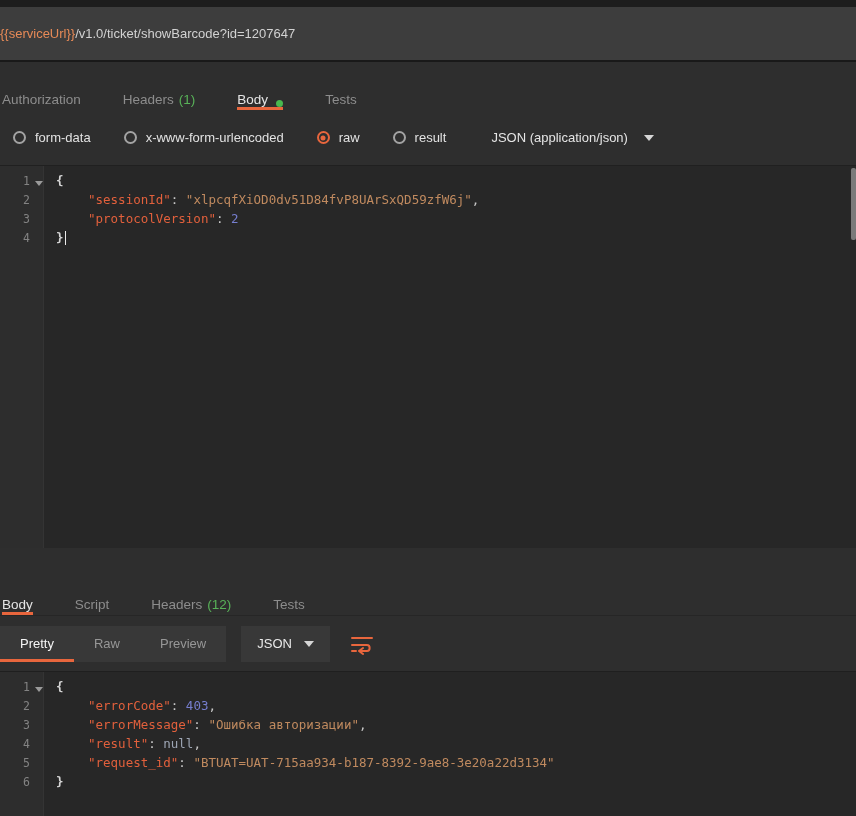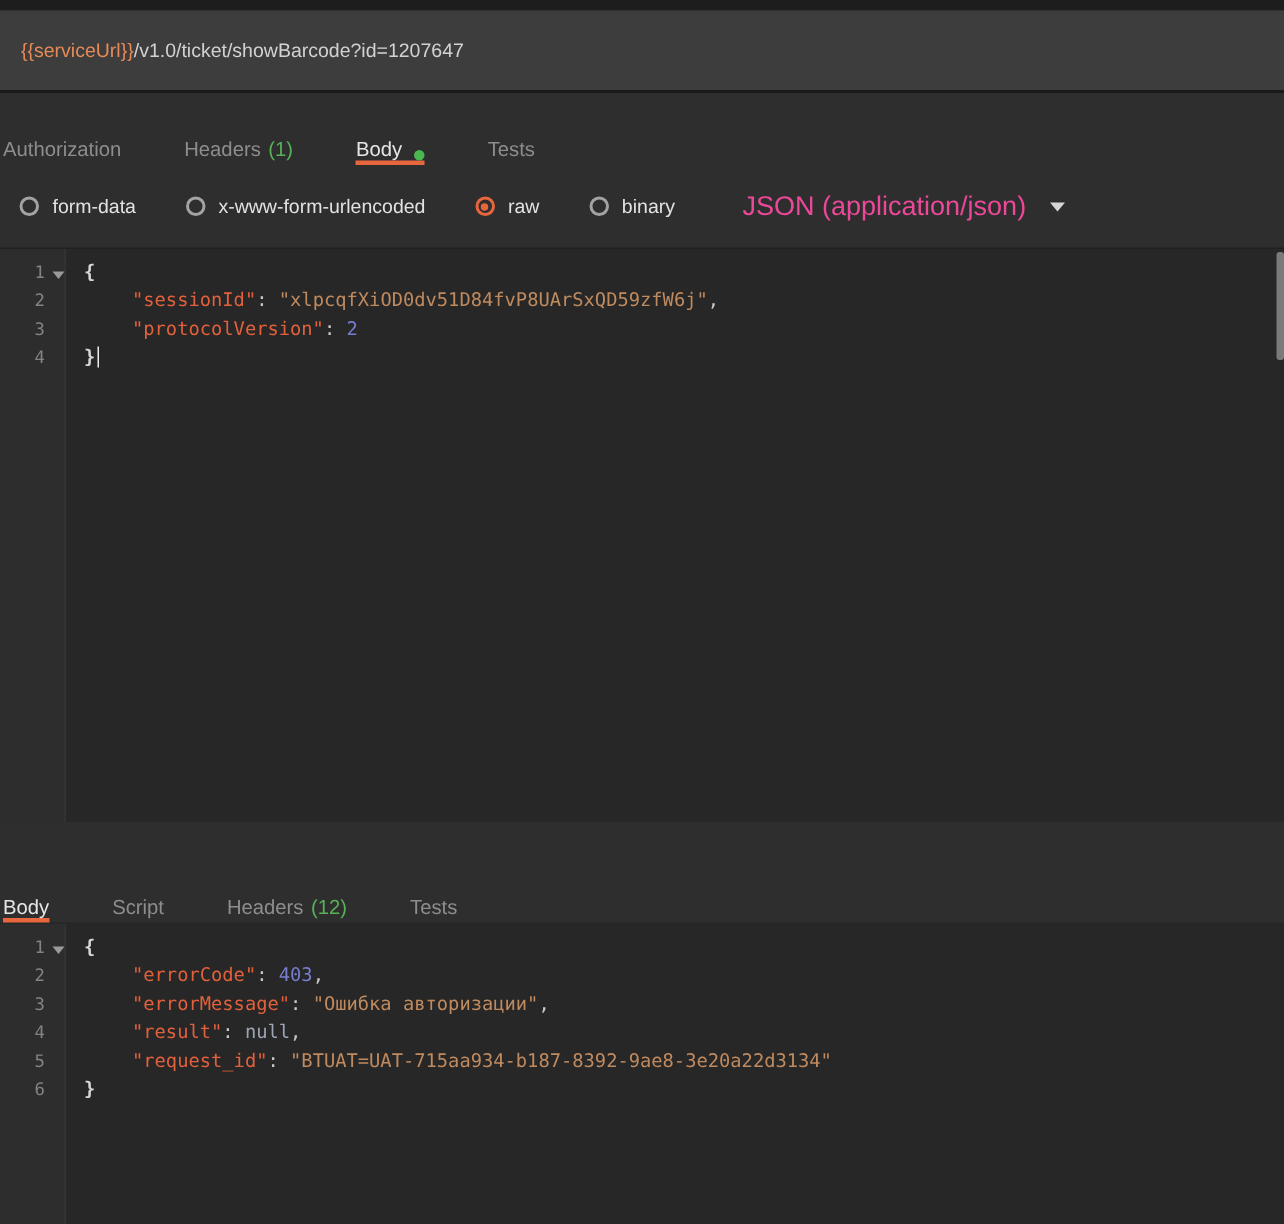--- a/index.html
+++ b/index.html
@@ -14,40 +14,40 @@
 
   
   .top-strip { height:7px; background:#1d1d1d; flex:none; }
   .request-bar { height:55px; flex:none; display:flex; background:#3d3d3d; border-bottom:2px solid #191919; }
   .method-select {
     width:137px; flex:none; background:#2d2d2d; border-right:1px solid #1c1c1c;
     display:flex; align-items:center; padding-left:18px; gap:14px; cursor:pointer;
   }
   .method-label { font-size:14px; font-weight:bold; color:#f2f2f2; letter-spacing:.4px; }
   .chev-down { width:0; height:0; border-left:5px solid transparent; border-right:5px solid transparent; border-top:6px solid #d6d6d6; }
-  .url-field { flex:1; display:flex; align-items:center; padding-left:14px; font-size:13px; }
+  .url-field { flex:1; display:flex; align-items:center; font-size:13px; }
   .url-var { color:#e78a57; }
   .url-rest { color:#d2d2d2; }
 
   
   .tabs-row { height:48px; flex:none; display:flex; align-items:stretch; padding-left:2px; }
   .tab { display:flex; align-items:flex-end; margin-right:42px; font-size:13.5px; color:#8d8d8d; cursor:pointer; border-bottom:3px solid transparent; padding-top:3px; }
   .tab.active { color:#e5e5e5; border-bottom-color:#e8663d; }
   .badge-green { color:#58b158; margin-left:5px; }
   .green-dot { width:7px; height:7px; border-radius:50%; background:#49b84f; margin-left:8px; }
 
   
   .body-type-row { height:56px; flex:none; display:flex; align-items:center; padding-left:13px; border-bottom:1px solid #202020; }
   .radio-group { display:flex; align-items:center; margin-right:33px; cursor:pointer; }
   .radio { width:13px; height:13px; border-radius:50%; border:2px solid #a3a3a3; margin-right:9px; position:relative; flex:none; }
   .radio.selected { border-color:#e8663d; }
   .radio.selected::after { content:""; position:absolute; left:50%; top:50%; transform:translate(-50%,-50%); width:5px; height:5px; border-radius:50%; background:#e8663d; }
   .radio-label { font-size:13px; color:#e2e2e2; }
   .content-type-select { display:flex; align-items:center; gap:16px; margin-left:12px; cursor:pointer; }
-  .content-type-label { font-size:18px; color:#ec4899; }
+  .content-type-label { font-size:13px; color:#e5e5e5; }
 
   
   .editor { position:relative; background:#272727; font-family:"DejaVu Sans Mono", monospace; font-size:12.5px; overflow:hidden; }
   .editor.req { height:382px; flex:none; }
   .editor.resp { flex:1; }
   .gutter-bg { position:absolute; left:0; top:0; bottom:0; width:44px; background:#2d2d2d; border-right:1px solid #343434; }
   .lines { position:relative; padding-top:5px; }
   .line { display:flex; height:19px; align-items:center; }
   .gut { width:44px; flex:none; position:relative; }
   .gut .num { display:block; text-align:right; padding-right:14px; color:#838383; font-size:11.5px; }
@@ -114,21 +114,21 @@
     <div class="radio-group">
       <span class="radio"></span>
       <span class="radio-label">x-www-form-urlencoded</span>
     </div>
     <div class="radio-group">
       <span class="radio selected"></span>
       <span class="radio-label">raw</span>
     </div>
     <div class="radio-group">
       <span class="radio"></span>
-      <span class="radio-label">binary</span>
+      <span class="radio-label">result</span>
     </div>
     <div class="content-type-select">
       <span class="content-type-label">JSON (application/json)</span>
       <span class="chev-down"></span>
     </div>
   </div>
 
   <div class="editor req">
     <div class="gutter-bg"></div>
     <div class="lines">
@@ -172,20 +172,45 @@
     </div>
     <div class="tab">
       <span>Headers</span>
       <span class="badge-green">(12)</span>
     </div>
     <div class="tab">
       <span>Tests</span>
     </div>
   </div>
 
+  <div class="resp-toolbar">
+    <div class="segmented">
+      <div class="seg-btn active">
+        <span>Pretty</span>
+      </div>
+      <div class="seg-btn">
+        <span>Raw</span>
+      </div>
+      <div class="seg-btn">
+        <span>Preview</span>
+      </div>
+    </div>
+    <div class="format-select">
+      <span class="format-label">JSON</span>
+      <span class="chev-down"></span>
+    </div>
+    <div class="wrap-btn">
+      <svg width="24" height="22" viewBox="0 0 24 22" fill="none" stroke="#e8663d" stroke-width="2" stroke-linecap="round" stroke-linejoin="round">
+        <line x1="2" y1="5" x2="22" y2="5"></line>
+        <path d="M2 12 H17 C20.5 12 20.5 18 17 18 H10"></path>
+        <polyline points="13,15 9,18 13,21"></polyline>
+        <line x1="2" y1="18" x2="6" y2="18"></line>
+      </svg>
+    </div>
+  </div>
 
   <div class="editor resp">
     <div class="gutter-bg"></div>
     <div class="lines">
       <div class="line">
         <span class="gut">
           <span class="num">1</span>
           <span class="fold"></span>
         </span>
         <span class="codecell"><span class="tk-brace">{</span></span>

